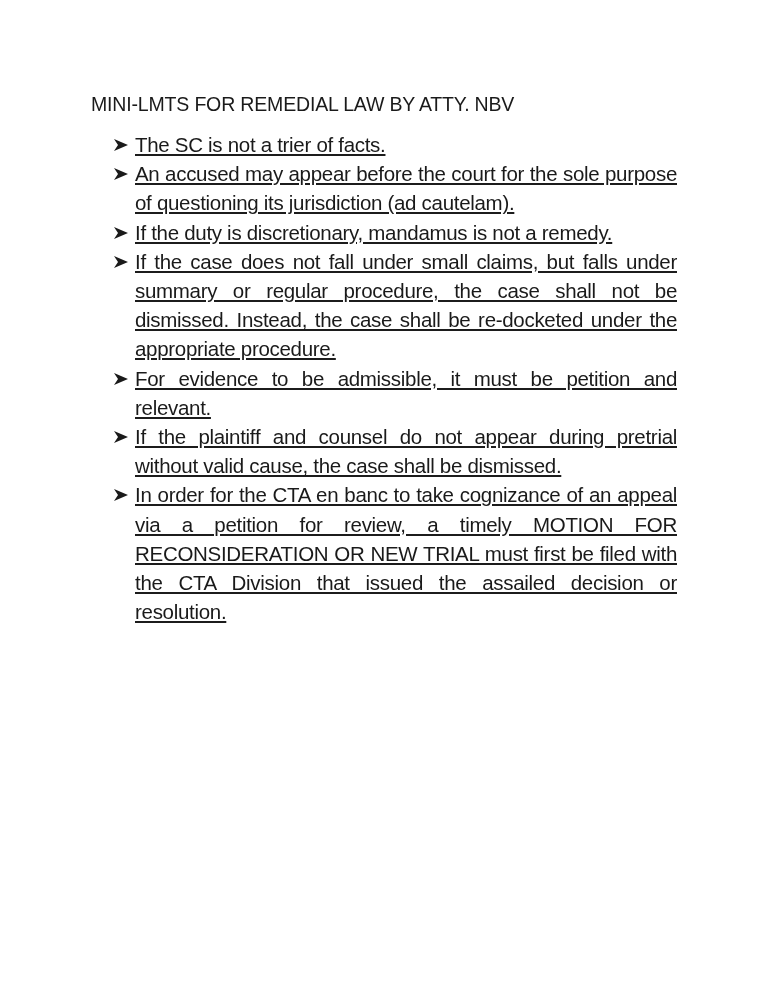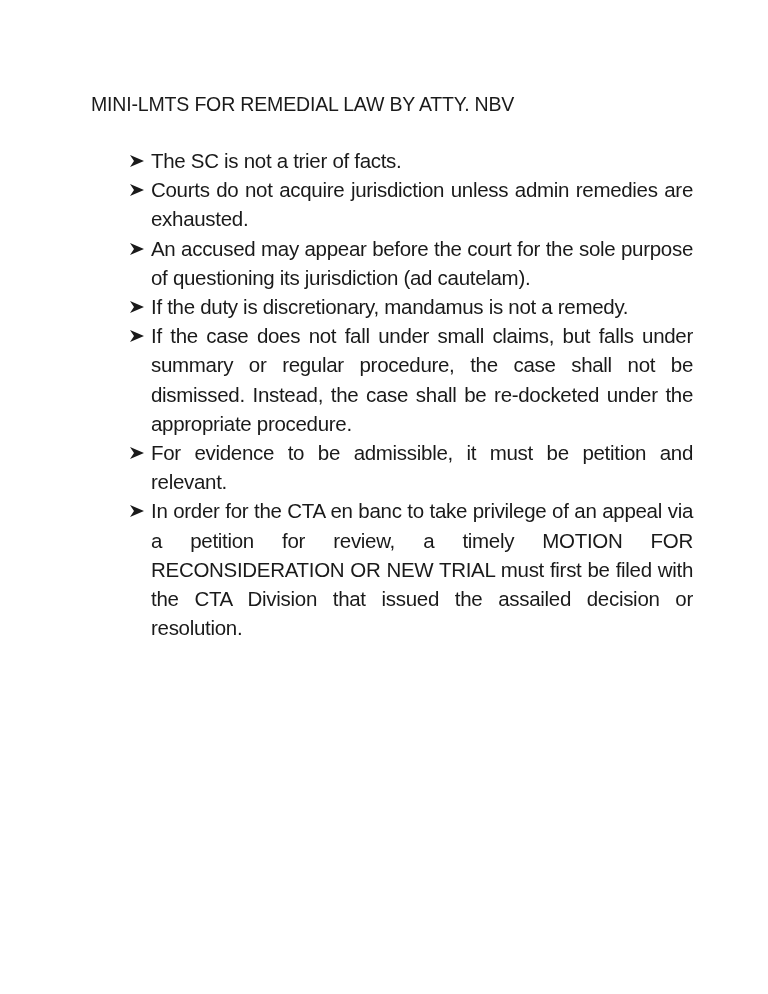--- a/index.html
+++ b/index.html
@@ -33,23 +33,24 @@
       color: #1a1a1a;
       white-space: nowrap;
       transform: scaleX(0.93);
       transform-origin: left top;
     }
     .bullets {
       position: absolute;
       left: 113px;
       top: 130px;
       width: 564px;
-      margin: 16px;
+      margin: 0;
       padding: 0;
       list-style: none;
+      text-decoration: underline;
     }
     .bullet-item {
       position: relative;
       padding-left: 22px;
       font-family: "Liberation Sans", sans-serif;
       font-size: 20.5px;
       line-height: 29.2px;
       text-align: justify;
       color: #1a1a1a;
       letter-spacing: -0.3px;
@@ -82,28 +83,20 @@
           </svg>
         </span>
       <span class="bullet-text">The SC is not a trier of facts.</span>
     </li>
     <li class="bullet-item">
       <span class="arrow">
           <svg width="16" height="14" viewBox="0 0 16 14">
             <path d="M1 1 L15 7 L1 13 L5 7 Z" fill="#1a1a1a"></path>
           </svg>
         </span>
-      <span class="bullet-text">Courts do not acquire jurisdiction unless admin remedies are exhausted.</span>
-    </li>
-    <li class="bullet-item">
-      <span class="arrow">
-          <svg width="16" height="14" viewBox="0 0 16 14">
-            <path d="M1 1 L15 7 L1 13 L5 7 Z" fill="#1a1a1a"></path>
-          </svg>
-        </span>
       <span class="bullet-text">An accused may appear before the court for the sole purpose of questioning its jurisdiction (ad cautelam).</span>
     </li>
     <li class="bullet-item">
       <span class="arrow">
           <svg width="16" height="14" viewBox="0 0 16 14">
             <path d="M1 1 L15 7 L1 13 L5 7 Z" fill="#1a1a1a"></path>
           </svg>
         </span>
       <span class="bullet-text">If the duty is discretionary, mandamus is not a remedy.</span>
     </li>
@@ -122,16 +115,24 @@
           </svg>
         </span>
       <span class="bullet-text">For evidence to be admissible, it must be petition and relevant.</span>
     </li>
     <li class="bullet-item">
       <span class="arrow">
           <svg width="16" height="14" viewBox="0 0 16 14">
             <path d="M1 1 L15 7 L1 13 L5 7 Z" fill="#1a1a1a"></path>
           </svg>
         </span>
-      <span class="bullet-text">In order for the CTA en banc to take privilege of an appeal via a petition for review, a timely MOTION FOR RECONSIDERATION OR NEW TRIAL must first be filed with the CTA Division that issued the assailed decision or resolution.</span>
+      <span class="bullet-text">If the plaintiff and counsel do not appear during pretrial without valid cause, the case shall be dismissed.</span>
+    </li>
+    <li class="bullet-item">
+      <span class="arrow">
+          <svg width="16" height="14" viewBox="0 0 16 14">
+            <path d="M1 1 L15 7 L1 13 L5 7 Z" fill="#1a1a1a"></path>
+          </svg>
+        </span>
+      <span class="bullet-text">In order for the CTA en banc to take cognizance of an appeal via a petition for review, a timely MOTION FOR RECONSIDERATION OR NEW TRIAL must first be filed with the CTA Division that issued the assailed decision or resolution.</span>
     </li>
   </ul>
 </div>
 
 </body></html>

